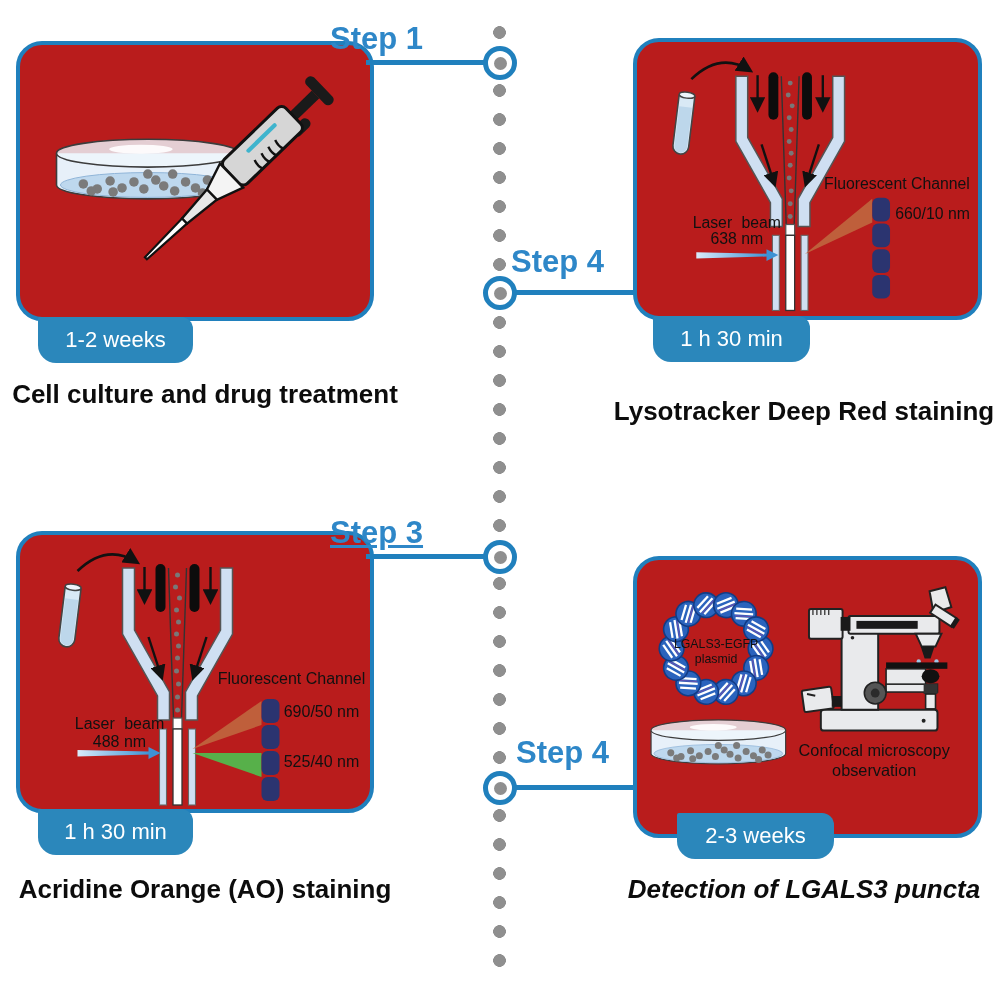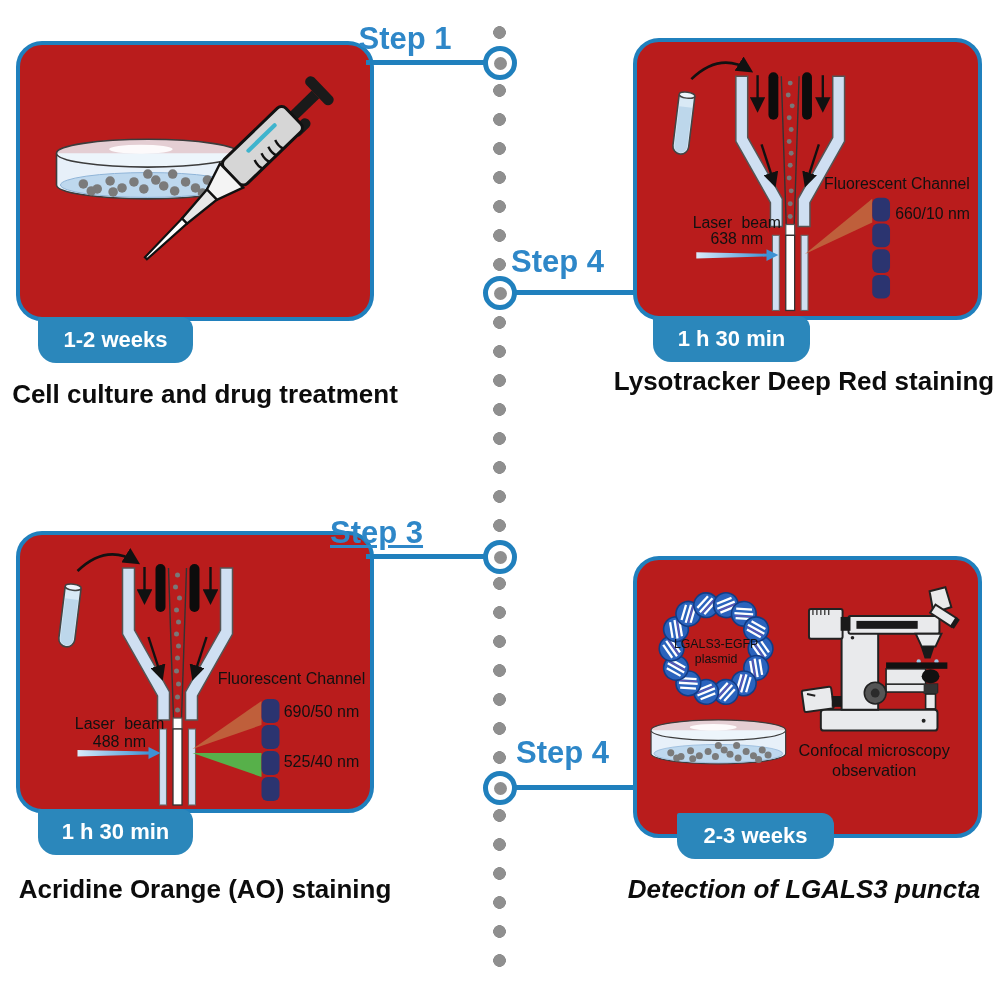--- a/index.html
+++ b/index.html
@@ -34,35 +34,35 @@
   .k3{left:366px;top:554px;width:120px;}
   .k4{left:514px;top:785px;width:123px;}
   .node{position:absolute;width:24px;height:24px;border:5px solid var(--accent-blue);
         border-radius:50%;background:#fff;z-index:4;}
   .n1{left:483px;top:46px;} .n2{left:483px;top:276px;}
   .n3{left:483px;top:540px;} .n4{left:483px;top:771px;}
   .node-dot{position:absolute;left:5.5px;top:5.5px;width:13px;height:13px;border-radius:50%;
         background:var(--timeline-dot-gray);}
   .step-label{position:absolute;font-size:31px;font-weight:bold;color:var(--step-text-blue);
         white-space:nowrap;z-index:3;}
-  .s1{left:330px;top:21px;width:150px;text-align:center;}
+  .s1{left:330px;top:21px;width:150px;text-align:left;}
   .s2{left:511px;top:244px;width:130px;text-align:left;}
   .s3{left:330px;top:515px;width:150px;text-align:left;text-decoration:underline;}
   .s4{left:516px;top:735px;width:130px;text-align:left;}
   .badge{position:absolute;height:46px;background:var(--badge-blue);color:#fff;
-        font-size:22px;font-weight:bold;display:flex;align-items:center;justify-content:center;
+        font-size:22px;font-weight:normal;display:flex;align-items:center;justify-content:center;
         border-radius:2px 12px 18px 18px;z-index:3;}
   .b1{left:38px;top:317px;width:155px;}
   .b2{left:653px;top:316px;width:157px;}
   .b3{left:38px;top:809px;width:155px;}
   .b4{left:653px;top:813px;width:157px;margin-left:24px;}
   .caption{position:absolute;font-size:26px;font-weight:bold;color:#0c0c0c;text-align:center;
         white-space:nowrap;z-index:2;}
   .c1{left:0;width:410px;top:379px;}
-  .c2{left:612px;width:384px;top:366px;}
+  .c2{left:612px;width:384px;top:396px;}
   .c3{left:0;width:410px;top:874px;}
   .c4{left:612px;width:384px;top:874px;font-style:italic;}
   .svg-label{font-family:"Liberation Sans",sans-serif;fill:#111;}
 </style>
 </head>
 <body>
 
 <svg width="0" height="0" style="position:absolute" aria-hidden="true">
   <defs>
     <marker id="arrowhead" viewBox="0 0 10 10" refX="7.5" refY="5" markerWidth="6.5" markerHeight="6.5" orient="auto-start-reverse">

